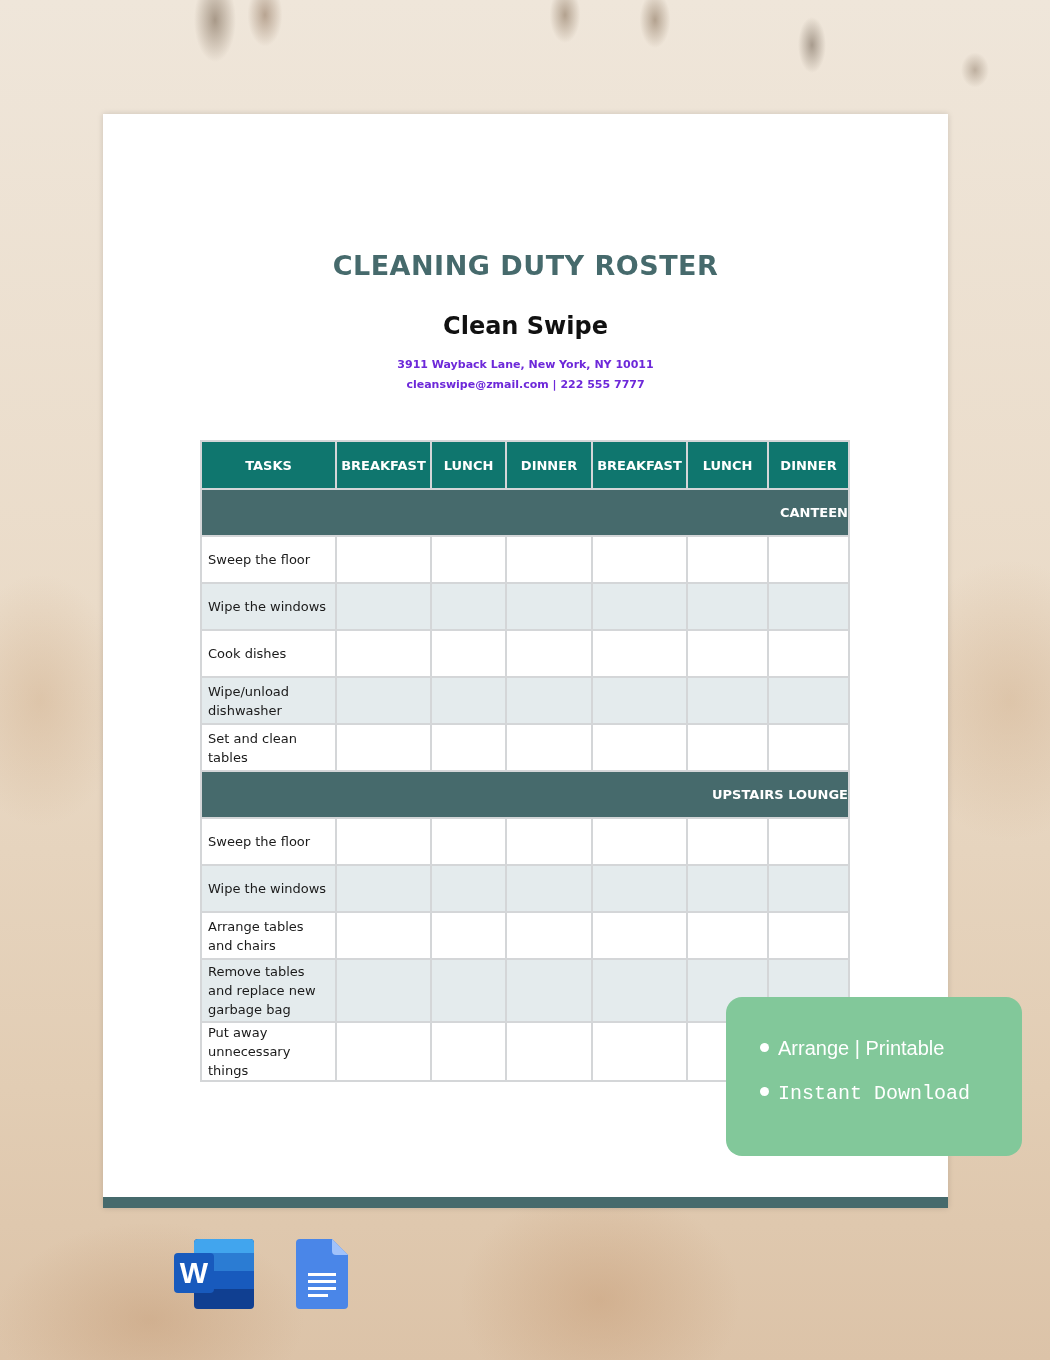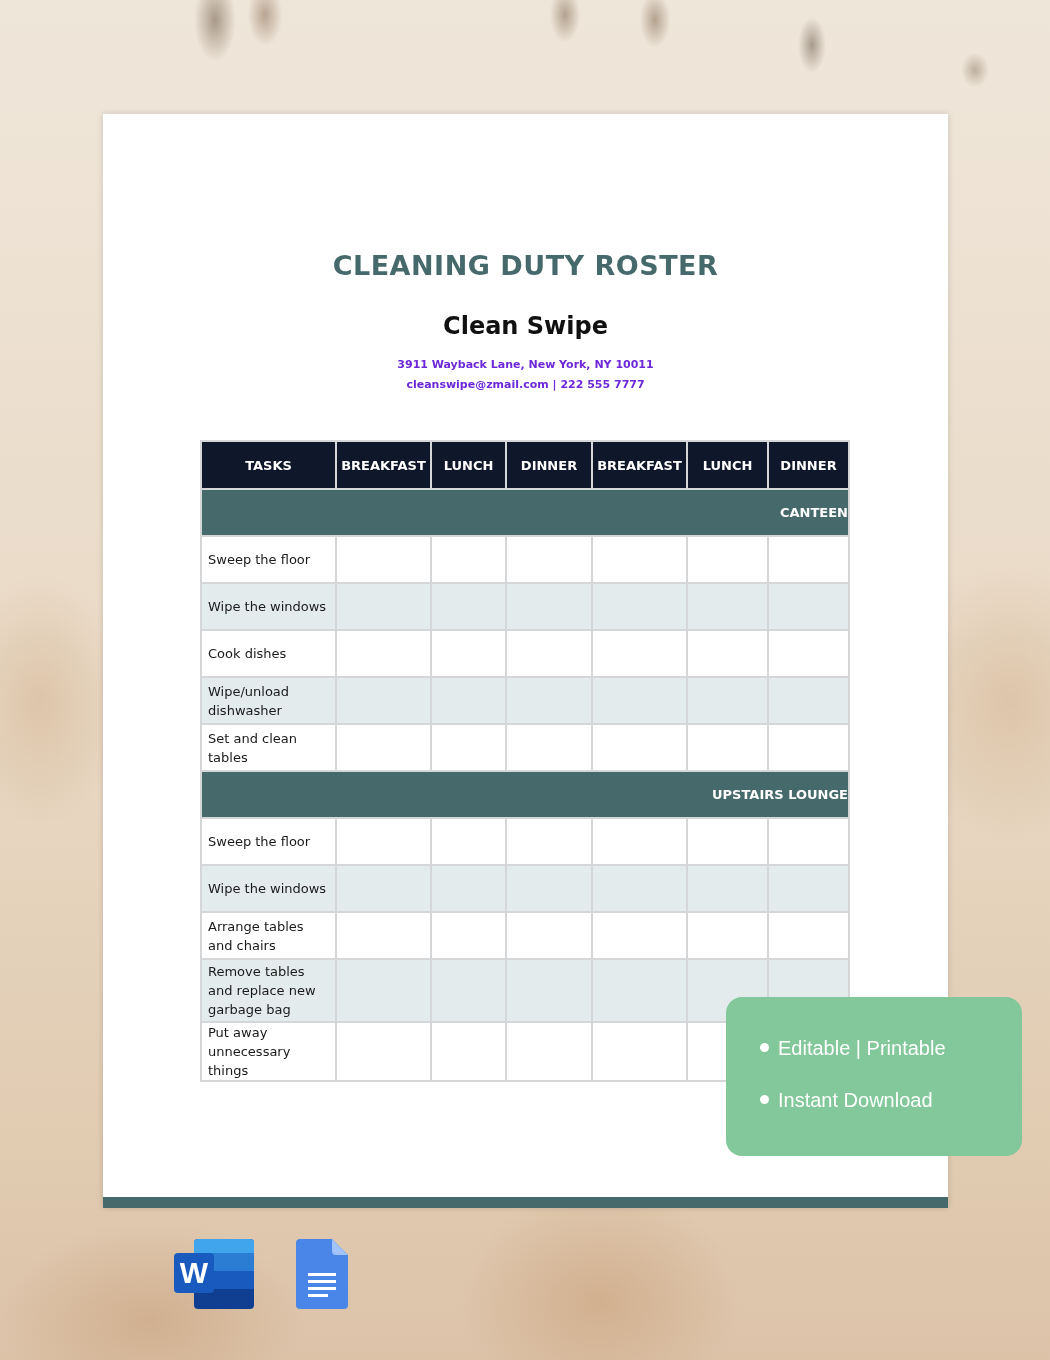--- a/index.html
+++ b/index.html
@@ -48,21 +48,21 @@
   .contact { top: 264px; }
 
   table.roster {
     position: absolute; left: 97px; top: 326px;
     width: 648px; border-collapse: collapse; table-layout: fixed;
   }
   table.roster td, table.roster th {
     border: 2px solid #d4d6d8;
   }
   table.roster th {
-    background: #0f172a; color: #ffffff; font-size: 13px; font-weight: bold;
+    background: #0f766e; color: #ffffff; font-size: 13px; font-weight: bold;
     height: 48px; text-align: center;
   }
   tr.section td {
     background: #466a6c; color: #ffffff; font-size: 13px; font-weight: bold;
     height: 47px; text-align: right;
   }
   tr.task td { height: 47px; background: #ffffff; }
   tr.task.shaded td { background: #e4ebed; }
   tr.task.tall td { height: 63px; }
   td.task-label {
@@ -76,21 +76,21 @@
   }
   .badge-item {
     position: absolute; left: 34px; font-size: 20px;
     font-family: "Liberation Sans", sans-serif;
   }
   .badge-item .dot {
     display: inline-block; width: 9px; height: 9px; border-radius: 50%;
     background: #fff; margin-right: 9px; vertical-align: middle; position: relative; top: -2px;
   }
   .badge-item.i1 { top: 40px; }
-  .badge-item.i2 { top: 92px; }
+  .badge-item.i2 { top: 85px; font-family: Liberation Mono, monospace; }
 
   .app-icon { position: absolute; }
   .word-icon { left: 174px; top: 1239px; width: 80px; height: 70px; }
   .gdocs-icon { left: 296px; top: 1239px; width: 52px; height: 70px; }
 </style>
 </head>
 <body>
 
 <div class="page">
   <div class="doc-title">CLEANING DUTY ROSTER</div>
@@ -218,21 +218,21 @@
           <td></td>
       </tr>
     </tbody>
   </table>
 
   <div class="page-footer-bar"></div>
 </div>
 
 <div class="badge">
   <div class="badge-item i1">
-    <span class="dot"></span><span>Editable | Printable</span>
+    <span class="dot"></span><span>Arrange | Printable</span>
   </div>
   <div class="badge-item i2">
     <span class="dot"></span><span>Instant Download</span>
   </div>
 </div>
 
 <svg class="app-icon word-icon" viewBox="0 0 80 70">
   <rect x="20" y="0" width="60" height="70" rx="4" fill="#103f91"></rect>
   <rect x="20" y="0" width="60" height="18" rx="4" fill="#41a5ee"></rect>
   <rect x="20" y="14" width="60" height="18" fill="#2b7cd3"></rect>

